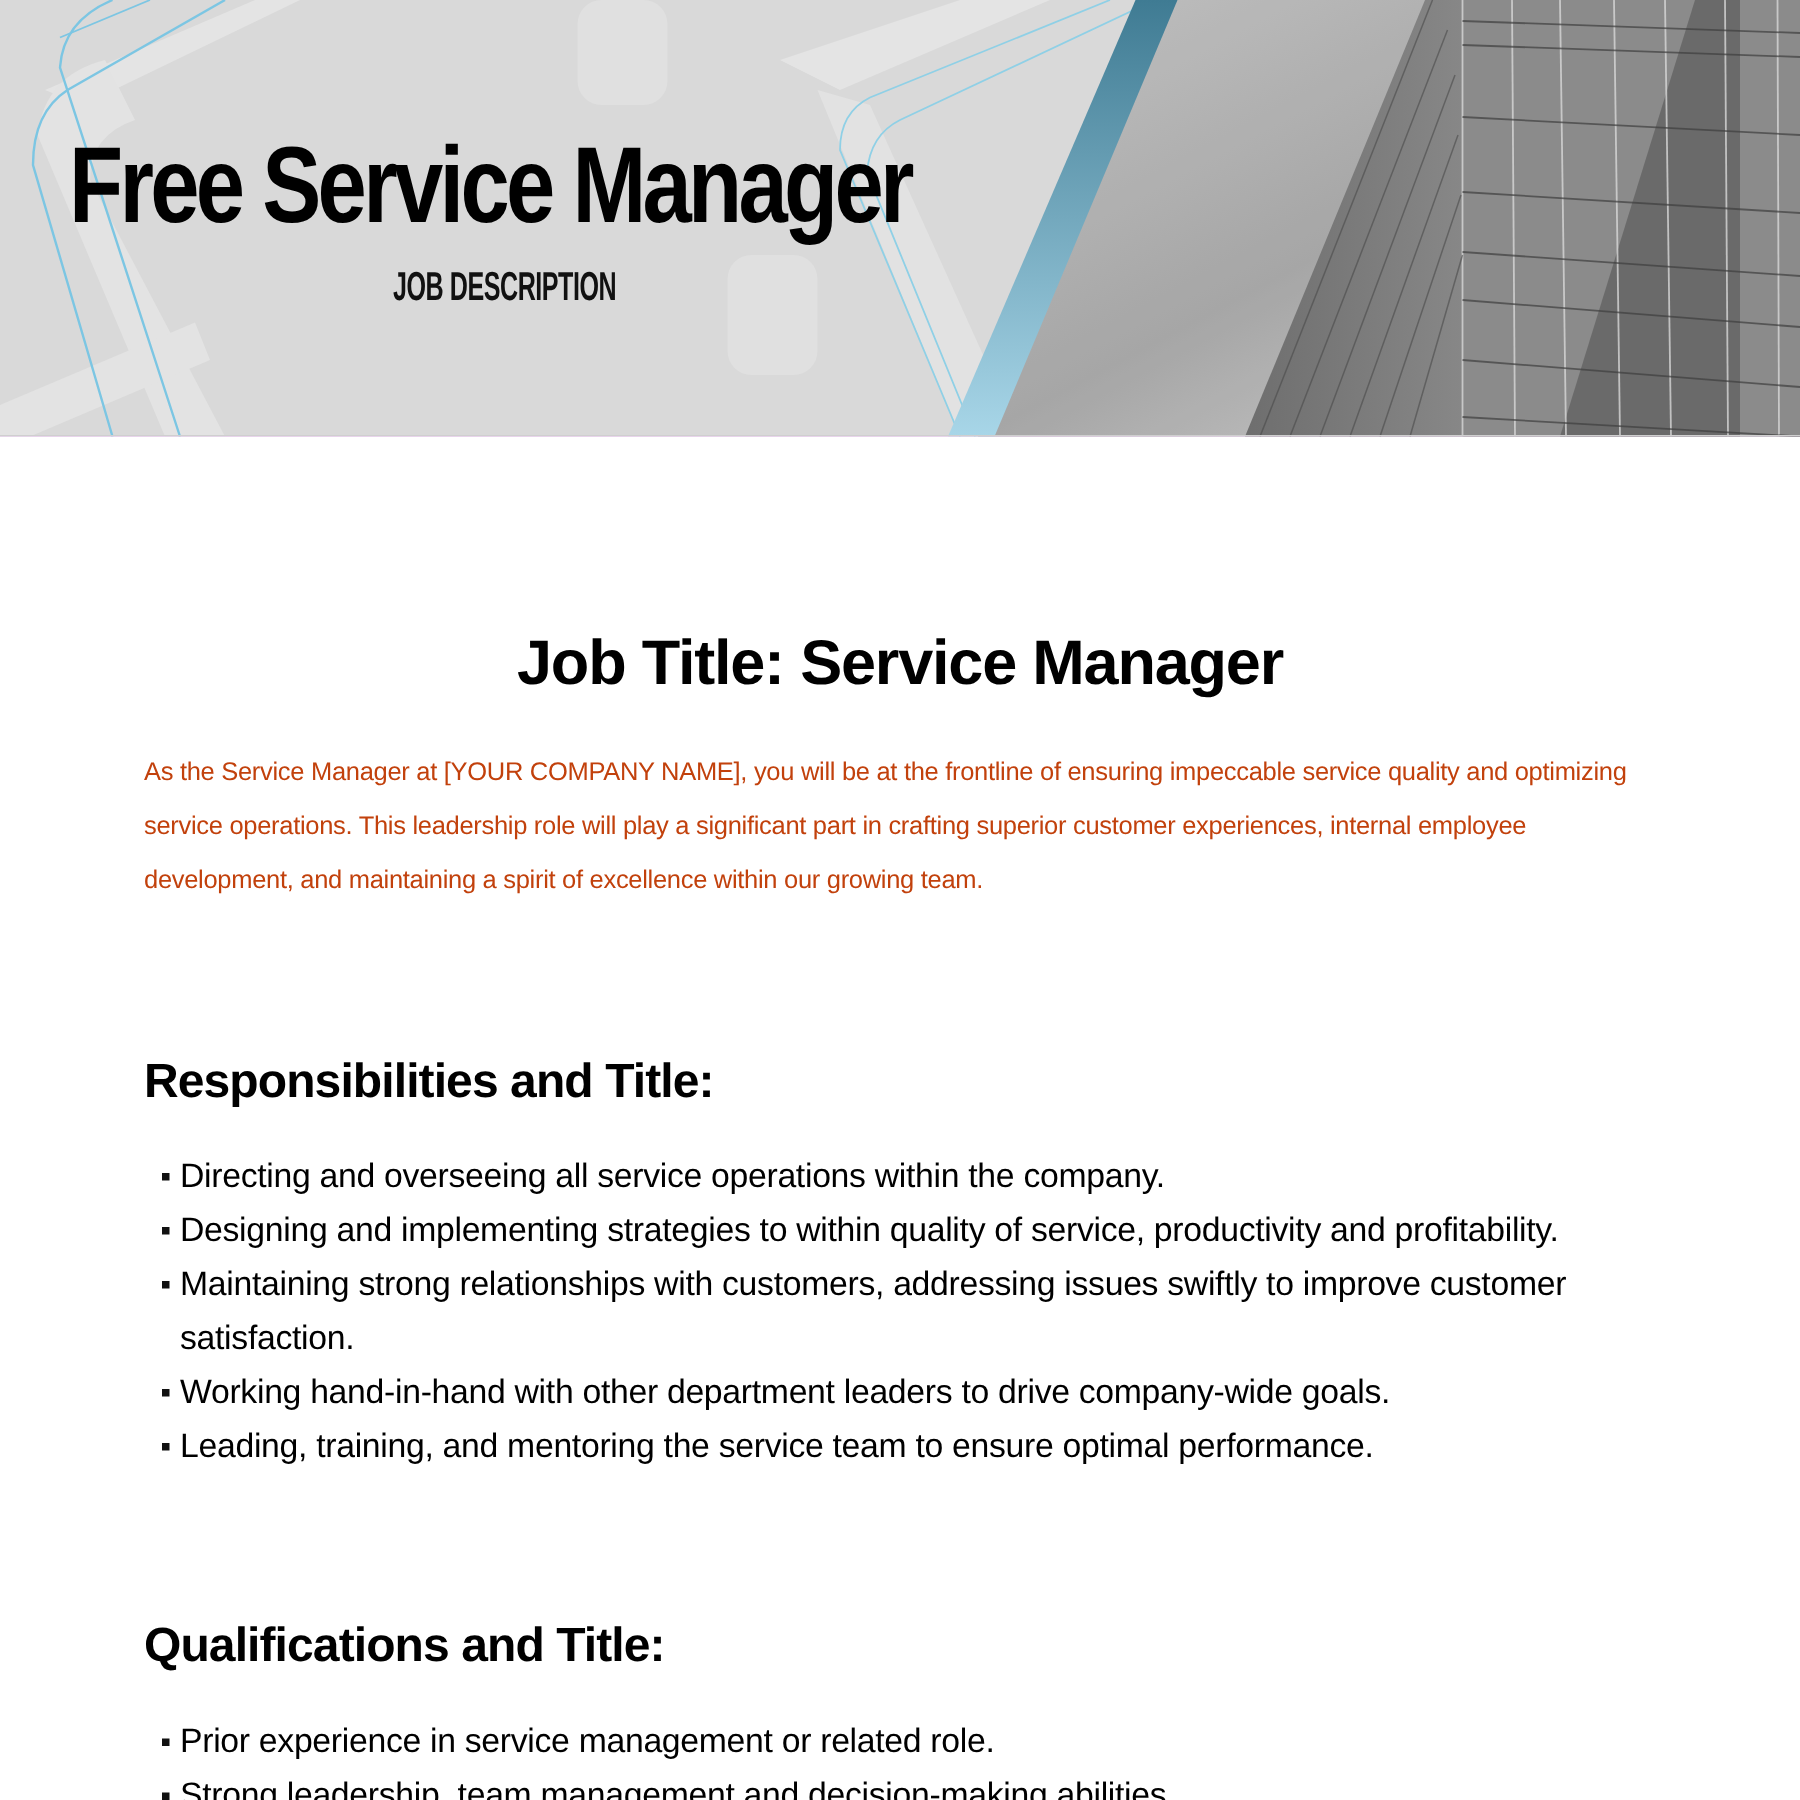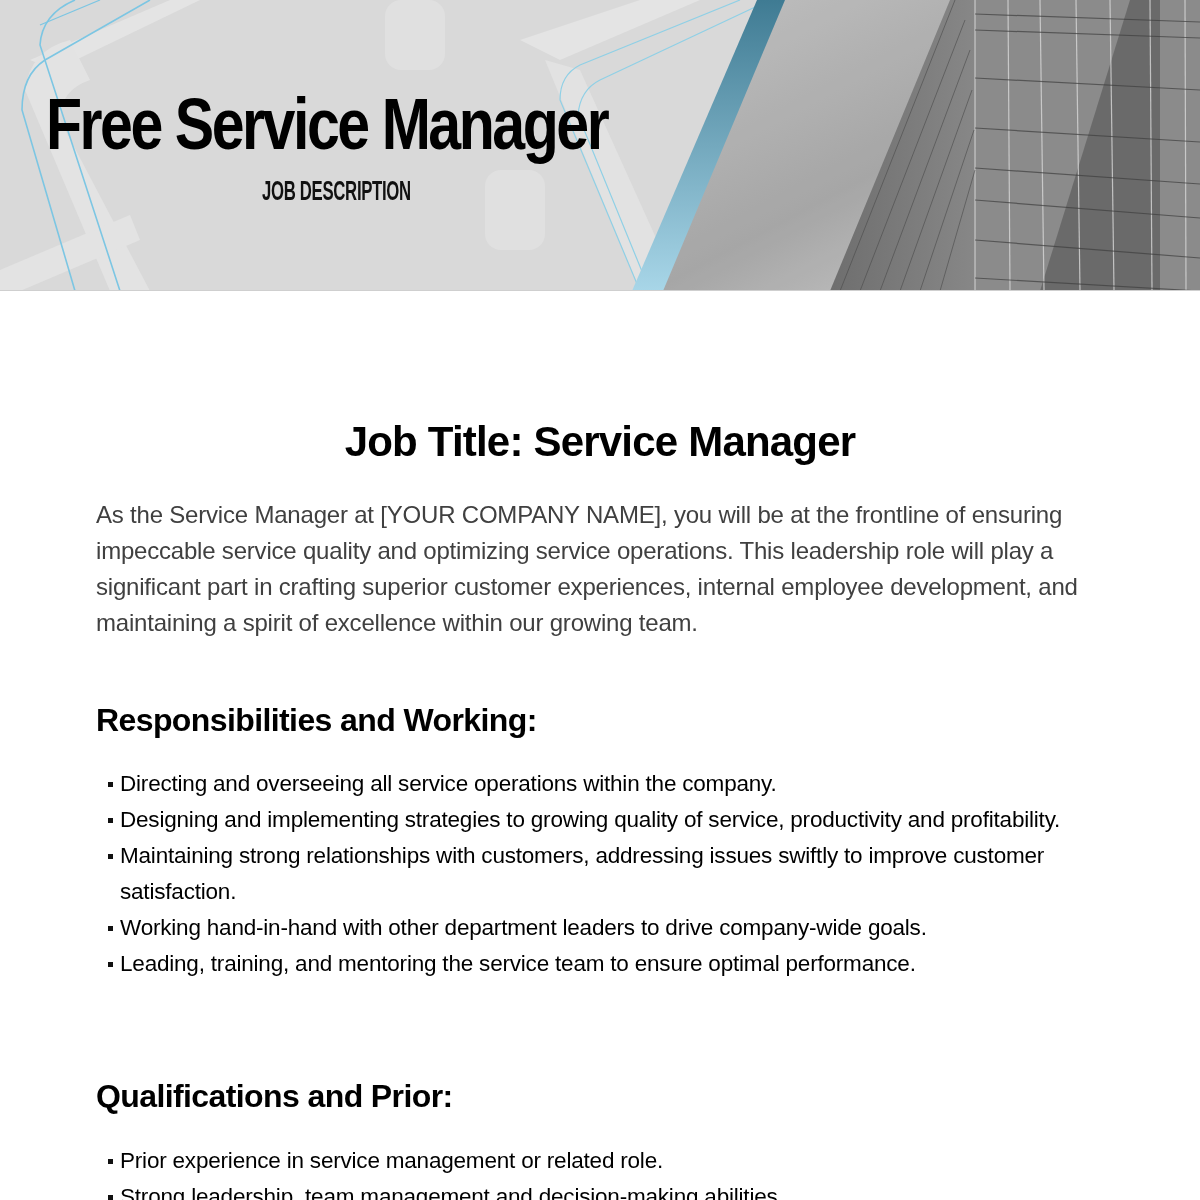--- a/index.html
+++ b/index.html
@@ -23,21 +23,21 @@
       white-space: nowrap; line-height: 1;
     }
 
     .content { position: absolute; left: 0; top: 291px; width: 1200px; }
     .job-title {
       position: absolute; top: 126px; left: 0; width: 1200px; text-align: center;
       font-weight: 700; font-size: 42px; letter-spacing: -0.8px; color: #000; line-height: 1.2;
     }
     .intro {
       position: absolute; left: 96px; top: 206px; width: 1000px;
-      font-size: 24px; line-height: 36px; color: #404040; letter-spacing: -0.2px;
+      font-size: 17px; line-height: 36px; color: #c2410c; letter-spacing: -0.2px;
     }
     .section-heading {
       position: absolute; left: 96px; font-weight: 700; font-size: 32px;
       letter-spacing: -0.6px; color: #000; line-height: 1.2;
     }
     .bullet-list { position: absolute; left: 108px; width: 980px; list-style: none; }
     .bullet-list li {
       position: relative; padding-left: 12px;
       font-size: 22.5px; line-height: 36px; color: #000000; letter-spacing: -0.2px;
     }
@@ -121,27 +121,27 @@
     <line x1="0" y1="290.5" x2="1200" y2="290.5" stroke="#cfcfcf" stroke-width="1"></line>
   </svg>
   <div class="header-title">Free Service Manager</div>
   <div class="header-subtitle">JOB DESCRIPTION</div>
 </div>
 
 <div class="content">
   <h1 class="job-title">Job Title: Service Manager</h1>
   <p class="intro">As the Service Manager at [YOUR COMPANY NAME], you will be at the frontline of ensuring impeccable service quality and optimizing service operations. This leadership role will play a significant part in crafting superior customer experiences, internal employee development, and maintaining a spirit of excellence within our growing team.</p>
 
-  <h2 class="section-heading" style="top: 410px;">Responsibilities and Working:</h2>
+  <h2 class="section-heading" style="top: 410px;">Responsibilities and Title:</h2>
   <ul class="bullet-list" style="top: 475px;">
     <li><span class="dot"></span><span>Directing and overseeing all service operations within the company.</span></li>
-    <li><span class="dot"></span><span>Designing and implementing strategies to growing quality of service, productivity and profitability.</span></li>
+    <li><span class="dot"></span><span>Designing and implementing strategies to within quality of service, productivity and profitability.</span></li>
     <li><span class="dot"></span><span>Maintaining strong relationships with customers, addressing issues swiftly to improve customer satisfaction.</span></li>
     <li><span class="dot"></span><span>Working hand-in-hand with other department leaders to drive company-wide goals.</span></li>
     <li><span class="dot"></span><span>Leading, training, and mentoring the service team to ensure optimal performance.</span></li>
   </ul>
 
-  <h2 class="section-heading" style="top: 786px;">Qualifications and Prior:</h2>
+  <h2 class="section-heading" style="top: 786px;">Qualifications and Title:</h2>
   <ul class="bullet-list" style="top: 852px;">
     <li><span class="dot"></span><span>Prior experience in service management or related role.</span></li>
     <li><span class="dot"></span><span>Strong leadership, team management and decision-making abilities.</span></li>
   </ul>
 </div>
 
 </body></html>

